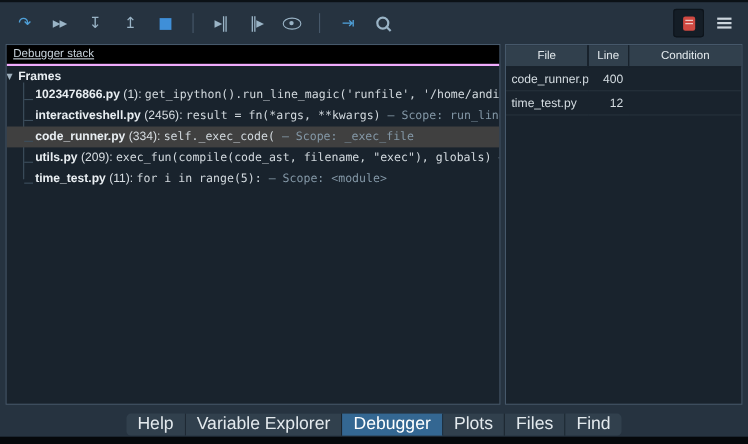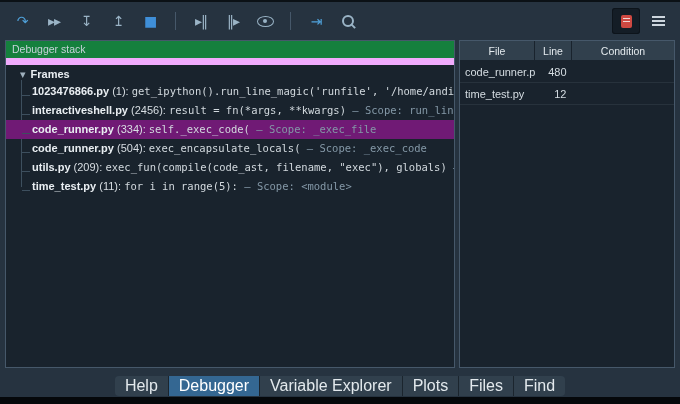--- a/index.html
+++ b/index.html
@@ -25,28 +25,28 @@
   .icon-eye::after{content:"";position:absolute;left:50%;top:50%;width:4px;height:4px;margin:-2px 0 0 -2px;background:#9ab4c6;border-radius:50%;}
   .icon-search{width:8px;height:8px;border:2px solid #9ab4c6;border-radius:50%;position:relative;}
   .icon-search::after{content:"";position:absolute;width:2px;height:6px;background:#9ab4c6;left:8px;top:6px;transform:rotate(-45deg);}
   .icon-menu{width:13px;height:2px;background:#cdd6de;box-shadow:0 -4px 0 #cdd6de,0 4px 0 #cdd6de;}
   .icon-debugfile{width:11px;height:13px;background:#cf4942;border-radius:2px;position:relative;}
   .icon-debugfile::after{content:"";position:absolute;left:2px;top:3px;width:7px;height:1.5px;background:#f0d6d4;box-shadow:0 3px 0 #f0d6d4;}
 
   
   .content{display:flex;gap:4px;padding:0 5px;height:328px;}
   .left-panel{width:448px;border:1px solid #46586a;background:#19232d;display:flex;flex-direction:column;overflow:hidden;}
-  .panel-header{flex:0 0 auto;padding:2px 6px 3px 6px;font-size:10.5px;color:#c7d2da;background:#15803d;border-bottom:7px solid #f0abfc;}
-  .frames-root{padding:3px 4px 1px 14px;font-size:11px;font-weight:bold;color:#e9eef2;white-space:nowrap;}
+  .panel-header{flex:0 0 auto;padding:2px 6px 3px 6px;font-size:10.5px;color:#c7d2da;background:#000000;border-bottom:2px solid #f0abfc;text-decoration:underline;}
+  .frames-root{padding:3px 4px 1px 0;font-size:11px;font-weight:bold;color:#e9eef2;white-space:nowrap;}
   .chev{color:#9fb0bd;margin-right:5px;font-weight:normal;font-family:"DejaVu Sans",sans-serif;}
   .frames-list{position:relative;font-size:11px;color:#dfe4e8;}
   .tree-guide{position:absolute;left:15px;top:-2px;bottom:9px;width:1px;background:#3d4f5e;}
   .frame-row{position:relative;height:19px;line-height:19px;padding-left:26px;white-space:nowrap;overflow:hidden;}
   .frame-row::before{content:"";position:absolute;left:16px;bottom:5px;width:8px;height:1px;background:#3d4f5e;}
-  .frame-row.selected{background:#701a75;}
+  .frame-row.selected{background:#404040;}
   .fname{font-weight:bold;color:#e9eef2;}
   .fline{color:#d8dee3;}
   .fcode{font-family:"DejaVu Sans Mono",monospace;font-size:10.5px;color:#d2d9de;}
   .fscope{font-family:"DejaVu Sans Mono",monospace;font-size:10.5px;color:#8498a7;}
 
   .right-panel{flex:1;border:1px solid #46586a;background:#19232d;overflow:hidden;}
   .bp-table{width:100%;border-collapse:collapse;font-size:11px;color:#d5dde2;table-layout:fixed;}
   .bp-table th{background:#31404d;font-weight:normal;color:#e3e9ed;height:17px;font-size:10.5px;border-right:1px solid #19232d;border-bottom:1px solid #19232d;overflow:hidden;}
   .bp-table th:last-child{border-right:none;}
   .bp-table th:nth-child(1){width:72px;}
@@ -113,53 +113,52 @@
 
 <div class="content">
   <div class="left-panel">
     <div class="panel-header">Debugger stack</div>
     <div class="frames-root"><span class="chev">▾</span><span>Frames</span></div>
     <div class="frames-list" id="frames-list">
         <div class="tree-guide"></div>
         <div class="frame-row"><span class="fname">1023476866.py</span><span class="fline"> (1): </span><span class="fcode">get_ipython().run_line_magic('runfile', '/home/andi/Dev/Spyde</span></div>
         <div class="frame-row"><span class="fname">interactiveshell.py</span><span class="fline"> (2456): </span><span class="fcode">result = fn(*args, **kwargs)</span><span class="fscope">  — Scope: run_line_magic</span></div>
         <div class="frame-row selected"><span class="fname">code_runner.py</span><span class="fline"> (334): </span><span class="fcode">self._exec_code(</span><span class="fscope">  — Scope: _exec_file</span></div>
-        <div class="frame-row"><span class="fname">code_runner.py</span><span class="fline"> (504): </span><span class="fcode">exec_encapsulate_locals(</span><span class="fscope">  — Scope: _exec_code</span></div>
         <div class="frame-row"><span class="fname">utils.py</span><span class="fline"> (209): </span><span class="fcode">exec_fun(compile(code_ast, filename, "exec"), globals)</span><span class="fscope">  — Scope: exec_en</span></div>
         <div class="frame-row"><span class="fname">time_test.py</span><span class="fline"> (11): </span><span class="fcode">for i in range(5):</span><span class="fscope">  — Scope: &lt;module&gt;</span></div>
       </div>
   </div>
 
   <div class="right-panel">
     <table class="bp-table">
       <thead>
           <tr id="bp-head">
             <th>File</th>
             <th>Line</th>
             <th>Condition</th>
           </tr>
         </thead>
       <tbody id="bp-body">
           <tr>
             <td class="file">code_runner.py</td>
-            <td class="line">480</td>
+            <td class="line">400</td>
             <td class="cond"></td>
           </tr>
           <tr>
             <td class="file">time_test.py</td>
             <td class="line">12</td>
             <td class="cond"></td>
           </tr>
         </tbody>
     </table>
   </div>
 </div>
 
 <div class="tabbar" id="tabbar">
     <div class="tab">Help</div>
+    <div class="tab">Variable Explorer</div>
     <div class="tab active">Debugger</div>
-    <div class="tab">Variable Explorer</div>
     <div class="tab">Plots</div>
     <div class="tab">Files</div>
     <div class="tab">Find</div>
   </div>
 
 <div class="bottom-strip"></div>
 
 </body></html>

